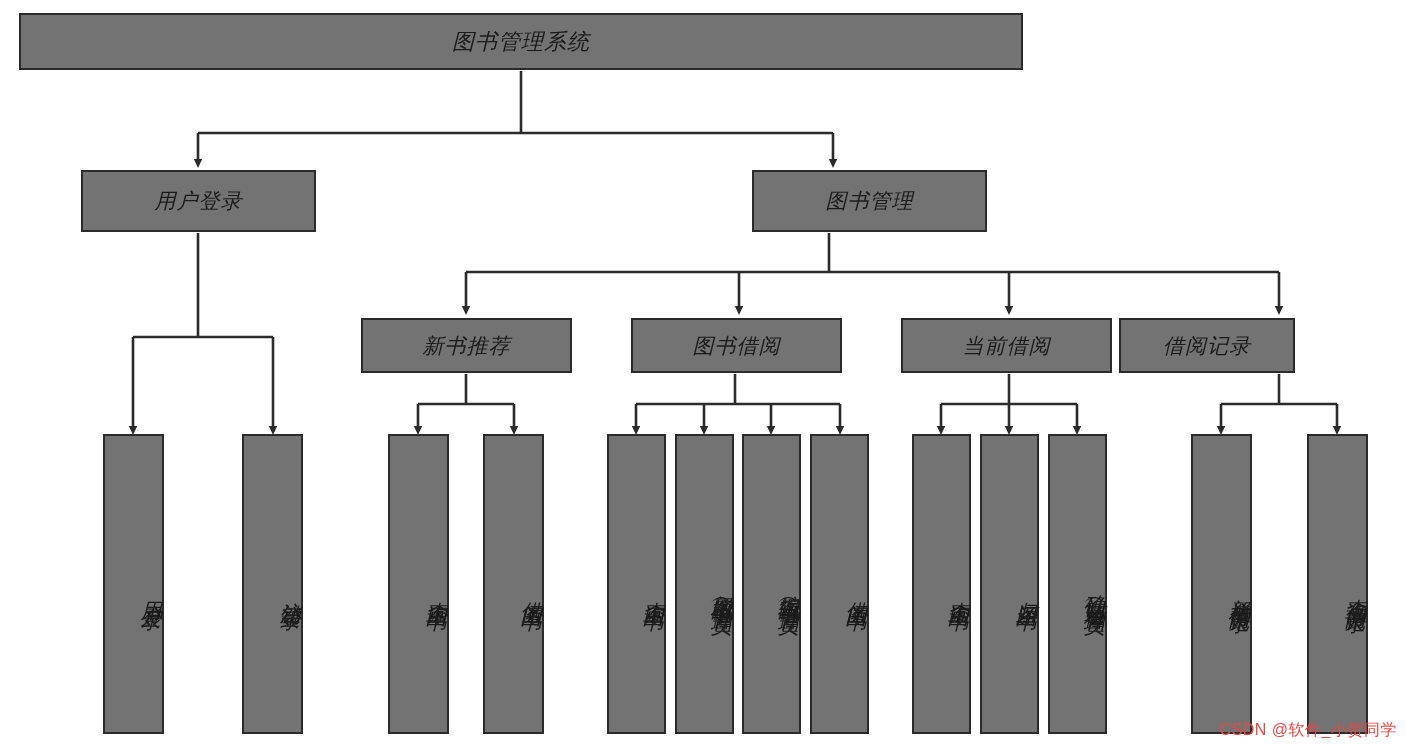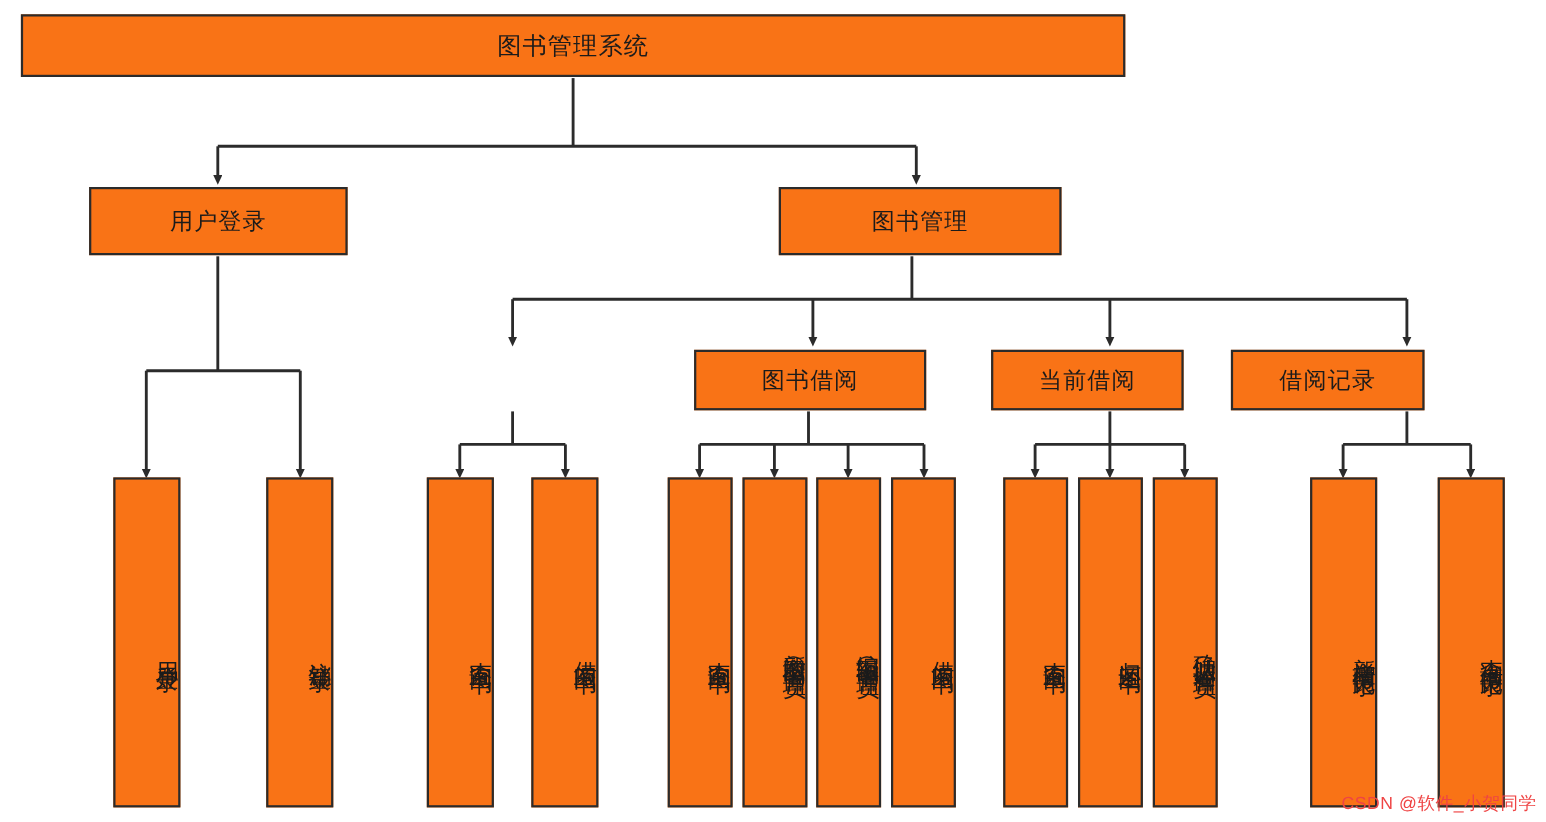--- a/index.html
+++ b/index.html
@@ -1,22 +1,22 @@
 <!DOCTYPE html>
 <html><head>
 <meta charset="utf-8">
 <style>
   html,body{margin:0;padding:0;background:#ffffff;}
   body{width:1405px;height:747px;overflow:hidden;
        font-family:"Liberation Sans","DejaVu Sans",sans-serif;}
   #stage{position:relative;width:1405px;height:747px;background:#fff;}
   svg#edges{position:absolute;left:0;top:0;width:1405px;height:747px;}
-  .node{position:absolute;box-sizing:border-box;background:#f97316;
+  .node{position:absolute;box-sizing:border-box;background:#737373;
         border:2.5px solid #2b2b2b;display:flex;align-items:center;
-        justify-content:center;color:#1b1b1b;}
+        justify-content:center;color:#1b1b1b;font-style:italic;}
   .node.h{font-size:21px;letter-spacing:1px;}
   .node.v{writing-mode:vertical-rl;text-orientation:upright;
           font-size:21px;letter-spacing:3px;line-height:1.05;padding-top:14px;
           align-items:flex-start;justify-content:center;}
   .node.root{font-size:22px;}
   .wm{position:absolute;right:8px;bottom:6px;font-size:16px;color:#ef4444;
       letter-spacing:.5px;white-space:nowrap;}
 </style>
 </head>
 <body>
@@ -69,24 +69,25 @@
       <path d="M1279,374 L1279,404"></path>
       <path d="M1221,404 L1337,404"></path>
       <path d="M1221,404 L1221,427" marker-end="url(#ah)"></path>
       <path d="M1337,404 L1337,427" marker-end="url(#ah)"></path>
     </g>
   </svg>
 
   <div class="node h root" style="left:19px;top:13px;width:1004px;height:57px;">图书管理系统</div>
 
   <div class="node h" style="left:81px;top:170px;width:235px;height:62px;">用户登录</div>
-  <div class="node h" style="left:708px;top:170px;width:257px;height:62px;">图书管理</div>
+  <div class="node h" style="left:752px;top:170px;width:235px;height:62px;">图书管理</div>
 
+  <div class="node h" style="left:361px;top:318px;width:211px;height:55px;">新书推荐</div>
   <div class="node h" style="left:631px;top:318px;width:211px;height:55px;text-align:center;">图书借阅</div>
-  <div class="node h" style="left:901px;top:318px;width:175px;height:55px;">当前借阅</div>
+  <div class="node h" style="left:901px;top:318px;width:211px;height:55px;">当前借阅</div>
   <div class="node h" style="left:1119px;top:318px;width:176px;height:55px;">借阅记录</div>
 
   <div class="node v" style="left:103px;top:434px;width:61px;height:300px;">用户登录</div>
   <div class="node v" style="left:242px;top:434px;width:61px;height:300px;">注销登录</div>
 
   <div class="node v" style="left:388px;top:434px;width:61px;height:300px;">查询图书</div>
   <div class="node v" style="left:483px;top:434px;width:61px;height:300px;">借阅图书</div>
 
   <div class="node v" style="left:607px;top:434px;width:59px;height:300px;">查询图书</div>
   <div class="node v" style="left:675px;top:434px;width:59px;height:300px;">新增图书（管理员）</div>

